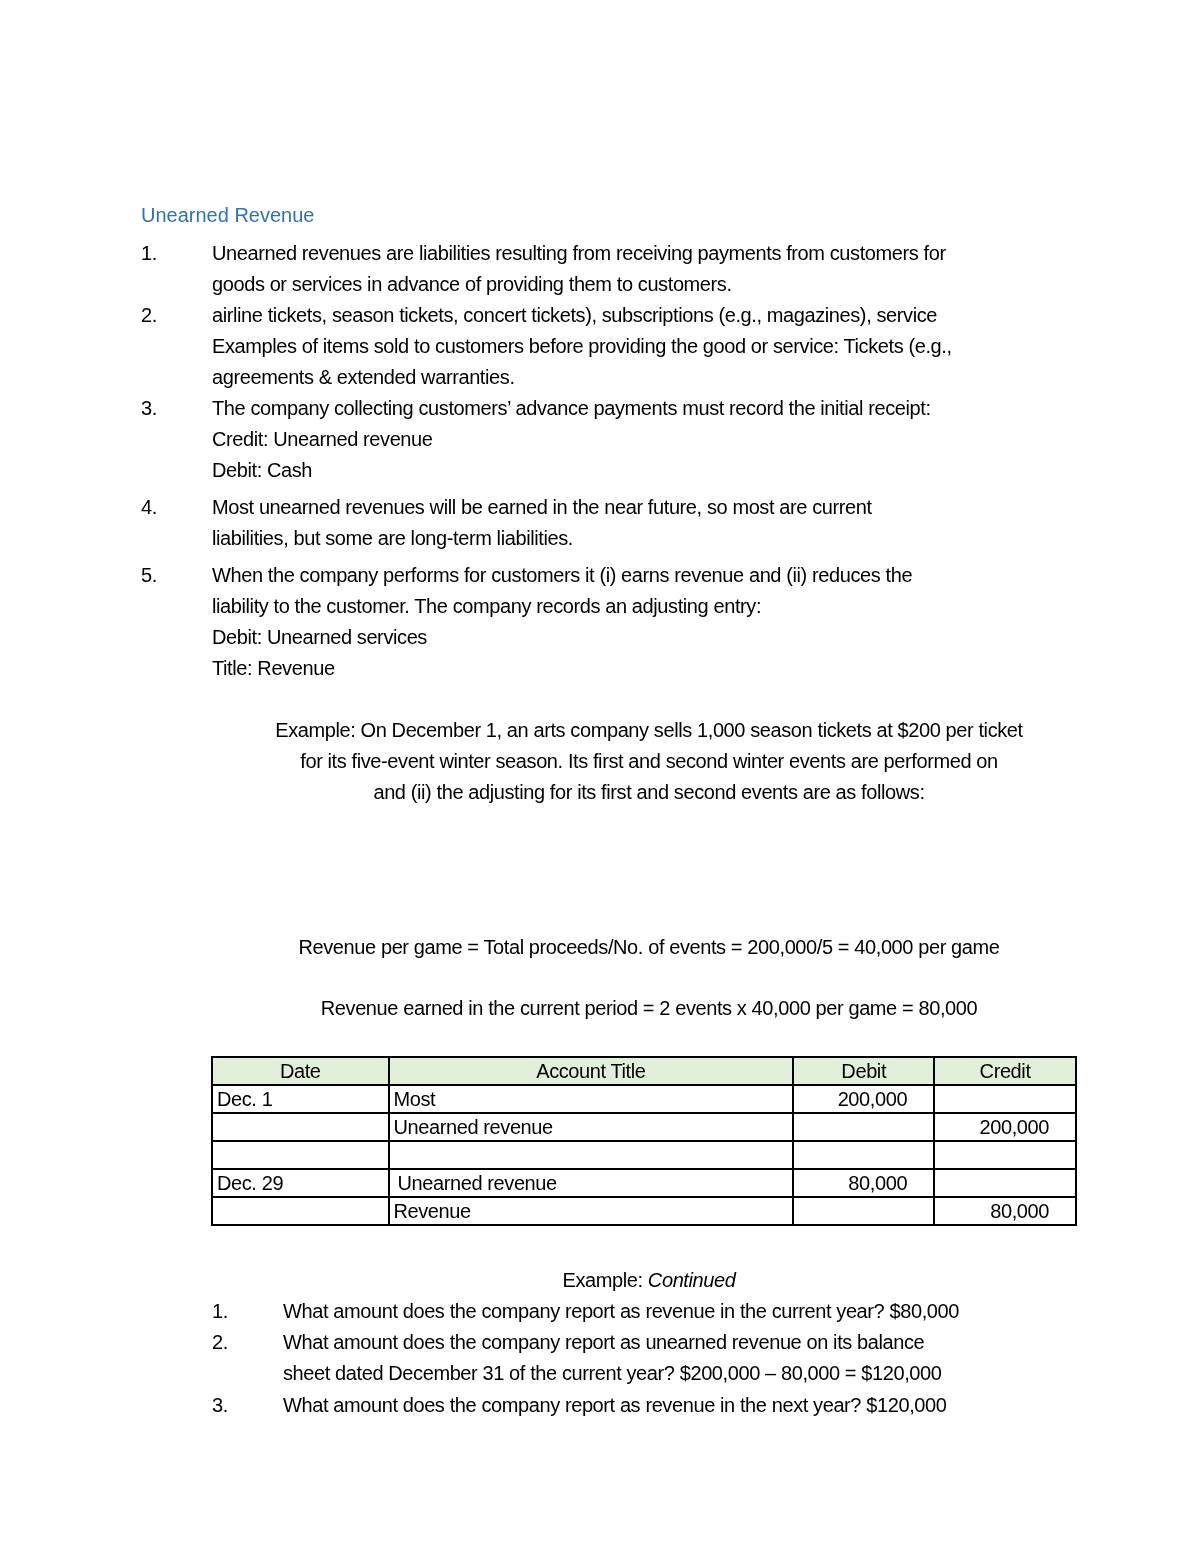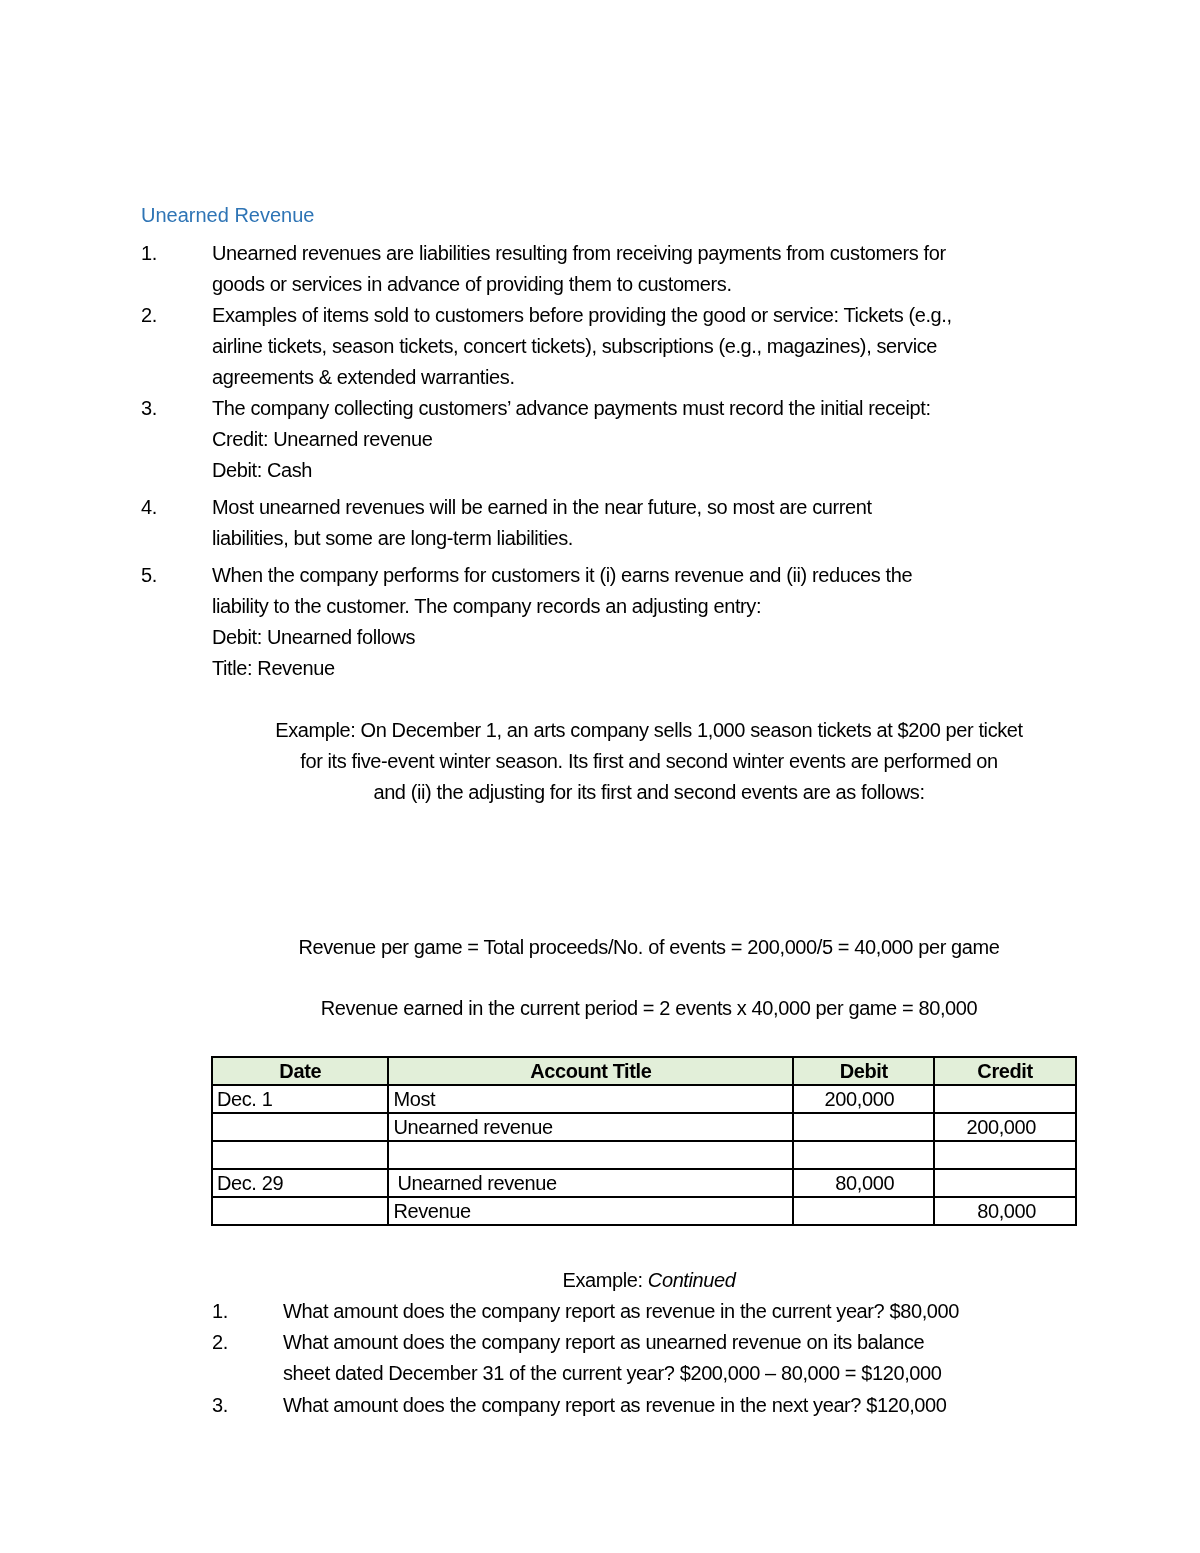--- a/index.html
+++ b/index.html
@@ -6,23 +6,23 @@
   body { width:1200px; height:1553px; position:relative; font-family:"Liberation Sans", sans-serif; color:#000; }
   .page { position:absolute; left:0; top:0; width:1200px; height:1553px;margin-top:24px; }
   .title { position:absolute; left:141px; top:180px; font-size:20px; color:#2e74b5; }
   .txt { font-size:20px; line-height:31px; letter-spacing:-0.4px; }
   .item { position:absolute; left:141px; width:950px; }
   .item .num { position:absolute; left:0; top:0; }
   .item .body { position:absolute; left:71px; top:0; width:870px; }
   .para { position:absolute; left:209px; width:880px;text-align:center; }
   table.journal { position:absolute; left:211px; top:1032px; width:866px; border-collapse:collapse; font-size:20px; letter-spacing:-0.4px; }
   table.journal td, table.journal th { border:2px solid #000; height:26px; padding:0 4px; }
-  table.journal th { background:#e2efd9; font-weight:bold; text-align:center; }
+  table.journal th { background:#e2efd9; font-weight:normal; text-align:center; }
   table.journal td.c { text-align:left; }
-  table.journal td.r { text-align:right; padding-right:39px; }
+  table.journal td.r { text-align:right; padding-right:26px; }
   .ind1 { padding-left:14px; }
   .ind2 { padding-left:76px; }
   .q { position:absolute; left:212px; width:880px; }
   .q .num { position:absolute; left:0; top:0; }
   .q .body { position:absolute; left:71px; top:0; width:820px; }
 </style>
 </head>
 <body>
 
 <div class="page">
@@ -32,22 +32,22 @@
     <span class="num">1.</span>
     <div class="body">
       <div>Unearned revenues are liabilities resulting from receiving payments from customers for</div>
       <div>goods or services in advance of providing them to customers.</div>
     </div>
   </div>
 
   <div class="item txt" style="top:276px">
     <span class="num">2.</span>
     <div class="body">
+      <div>airline tickets, season tickets, concert tickets), subscriptions (e.g., magazines), service</div>
       <div>Examples of items sold to customers before providing the good or service: Tickets (e.g.,</div>
-      <div>airline tickets, season tickets, concert tickets), subscriptions (e.g., magazines), service</div>
       <div>agreements &amp; extended warranties.</div>
     </div>
   </div>
 
   <div class="item txt" style="top:369px">
     <span class="num">3.</span>
     <div class="body">
       <div>The company collecting customers’ advance payments must record the initial receipt:</div>
       <div>Credit: Unearned revenue</div>
       <div>Debit:  Cash</div>
@@ -60,21 +60,21 @@
       <div>Most unearned revenues will be earned in the near future, so most are current</div>
       <div>liabilities, but some are long-term liabilities.</div>
     </div>
   </div>
 
   <div class="item txt" style="top:536px">
     <span class="num">5.</span>
     <div class="body">
       <div>When the company performs for customers it (i) earns revenue and (ii) reduces the</div>
       <div>liability to the customer.  The company records an adjusting entry:</div>
-      <div>Debit:  Unearned follows</div>
+      <div>Debit:  Unearned services</div>
       <div>Title: Revenue</div>
     </div>
   </div>
 
   <div class="para txt" style="top:691px">
     <div>Example: On December 1, an arts company sells 1,000 season tickets at $200 per ticket</div>
     <div>for its five-event winter season.  Its first and second winter events are performed on</div>
     <div>and (ii) the adjusting for its first and second events are as follows:</div>
   </div>
 

